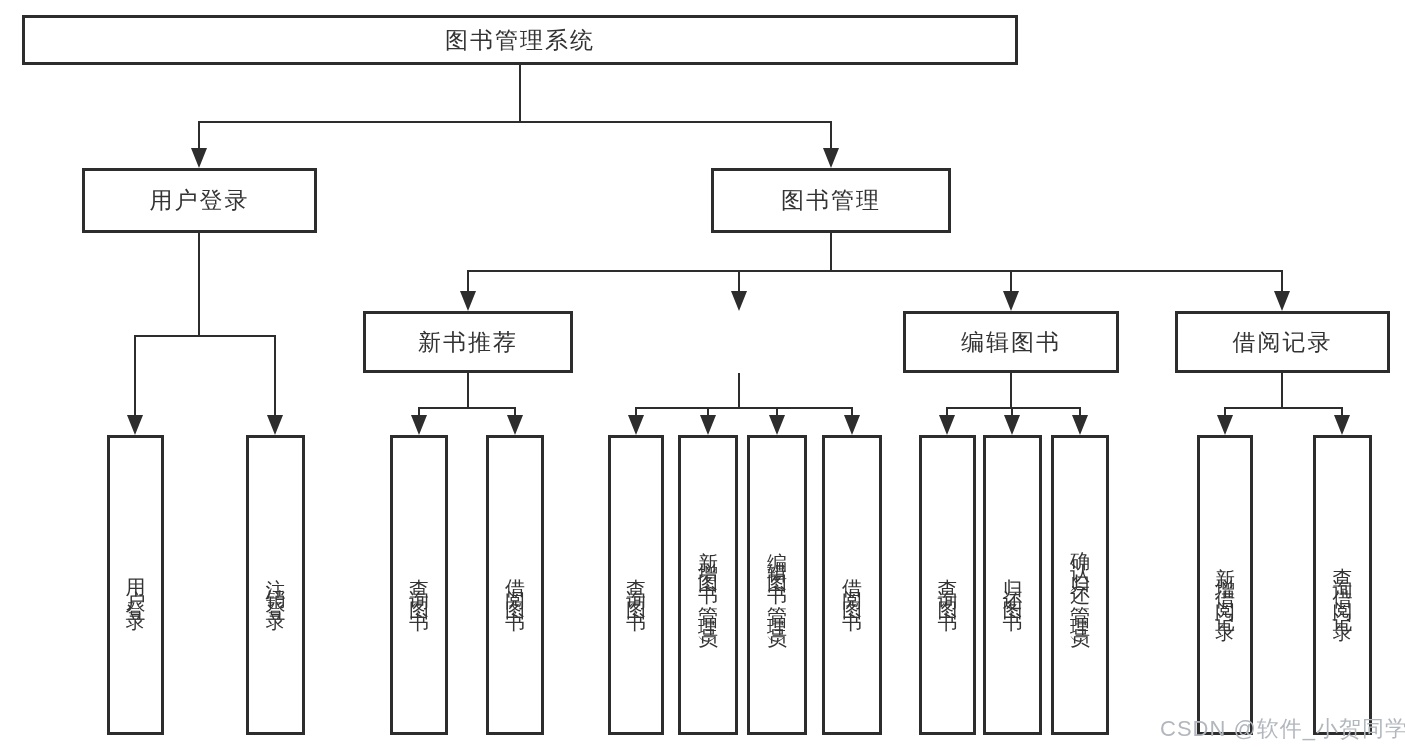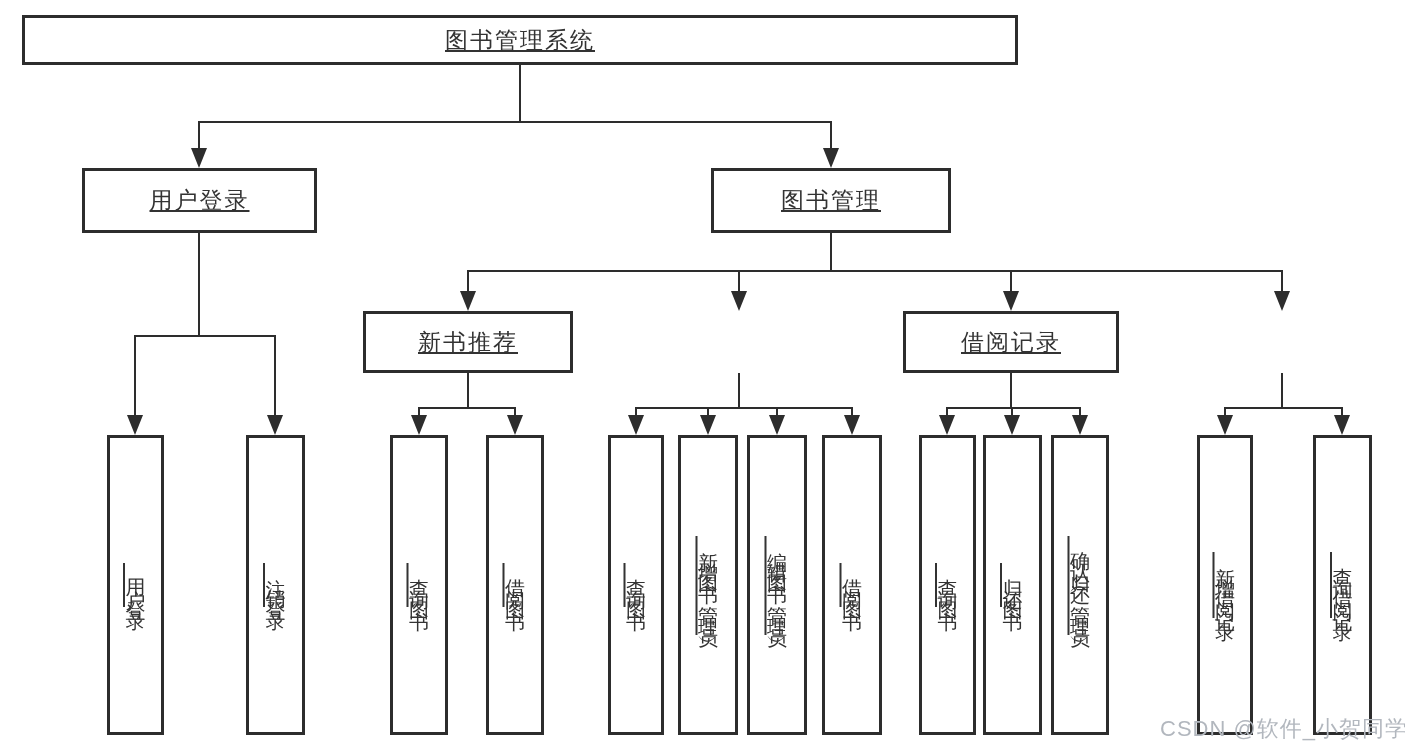--- a/index.html
+++ b/index.html
@@ -16,21 +16,20 @@
     box-sizing:border-box;
     border:3px solid #2d2d2d;
     background:#ffffff;
     color:#333333;
     display:flex;
     align-items:center;
     justify-content:center;
     font-size:23px;
     letter-spacing:2px;
     white-space:nowrap;
-    text-decoration:underline;
   }
   .leaf{
     font-size:20px;
     letter-spacing:0;
   }
   .leaf .vtext{
     writing-mode:vertical-rl;
     text-orientation:mixed;
     letter-spacing:11px;
     line-height:1.05;
@@ -56,21 +55,22 @@
 <body>
 
 <div id="stage">
 
   <div class="box" style="left:22px;top:15px;width:996px;height:50px;">图书管理系统</div>
 
   <div class="box" style="left:82px;top:168px;width:235px;height:65px;">用户登录</div>
   <div class="box" style="left:711px;top:168px;width:240px;height:65px;">图书管理</div>
 
   <div class="box" style="left:363px;top:311px;width:210px;height:62px;">新书推荐</div>
-  <div class="box" style="left:903px;top:311px;width:216px;height:62px;">借阅记录</div>
+  <div class="box" style="left:903px;top:311px;width:216px;height:62px;">编辑图书</div>
+  <div class="box" style="left:1175px;top:311px;width:215px;height:62px;">借阅记录</div>
 
   <div class="box leaf" style="left:107px;top:435px;width:57px;height:300px;">
     <span class="vtext">用户登录</span>
   </div>
   <div class="box leaf" style="left:246px;top:435px;width:59px;height:300px;">
     <span class="vtext">注销登录</span>
   </div>
 
   <div class="box leaf" style="left:390px;top:435px;width:58px;height:300px;">
     <span class="vtext">查询图书</span>

